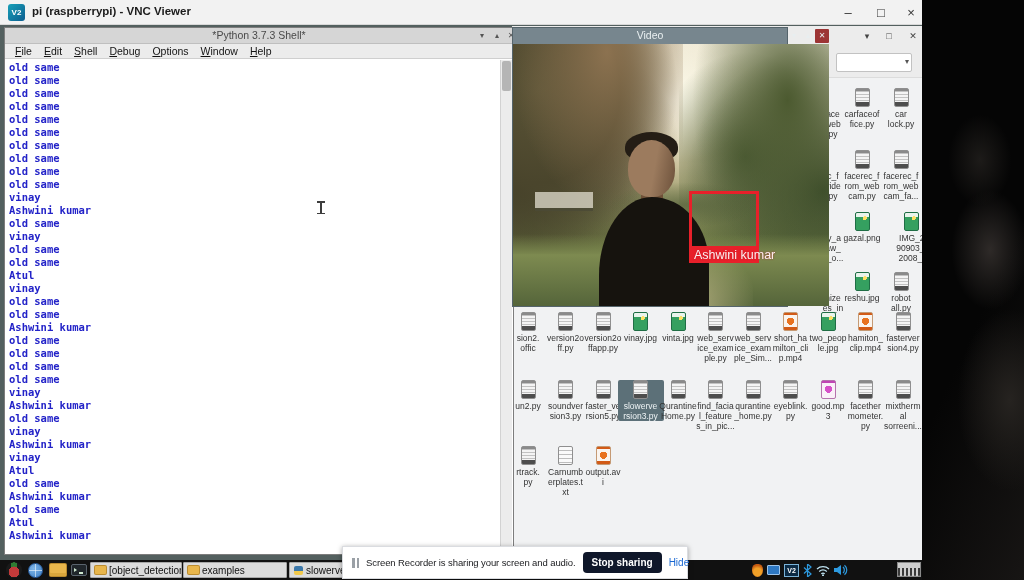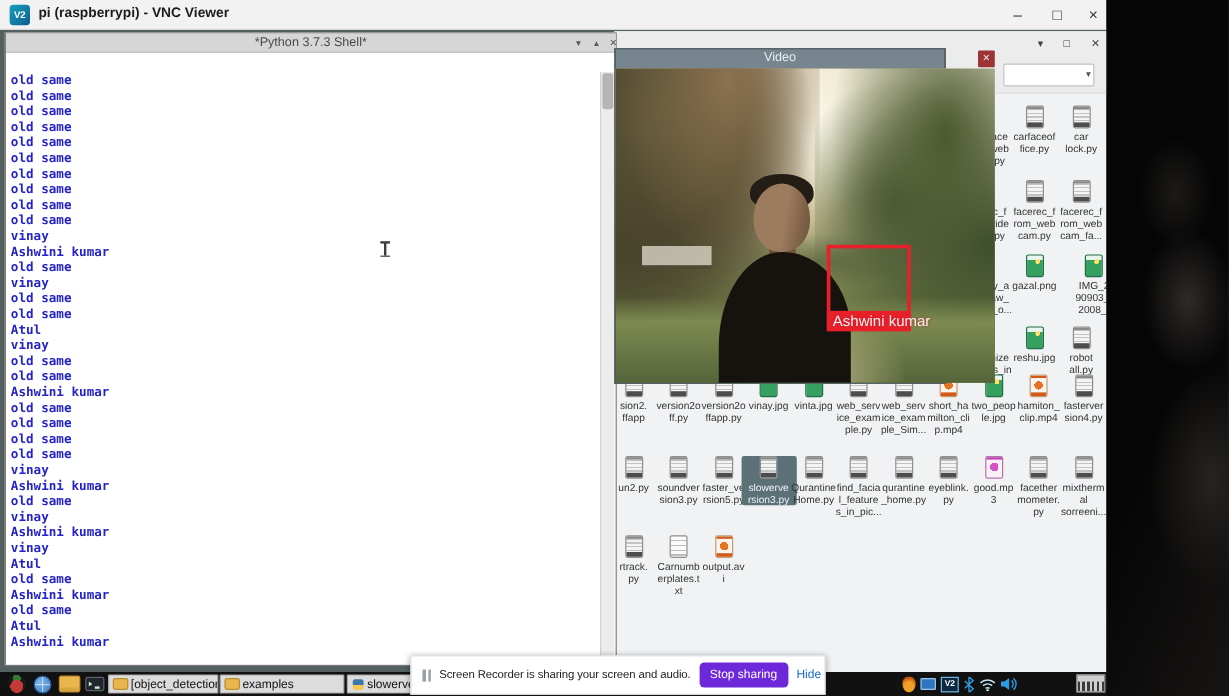--- a/index.html
+++ b/index.html
@@ -58,21 +58,21 @@
   .sline { height:13px; line-height:13px; white-space:pre; }
   #shell-scroll { position:absolute; right:1px; top:32px; width:12px; height:494px; background:#ececec; border-left:1px solid #d2d2d2; }
   #shell-thumb { position:absolute; left:1px; top:1px; width:9px; height:30px; background:#b5b5b5; border-radius:2px; }
   #ibeam { position:absolute; left:317px; top:201px; width:8px; height:13px; z-index:4; }
   #ibeam div { position:absolute; background:#3d3d3d; }
   #ibeam .stem { left:3px; top:1px; width:1.5px; height:11px; }
   #ibeam .cap1 { left:0; top:0; width:8px; height:1.5px; }
   #ibeam .cap2 { left:0; bottom:0; width:8px; height:1.5px; }
 
   
-  #video-win { position:absolute; left:512px; top:27px; width:276px; height:280px; border:1px solid #55646b; z-index:3; background:#222;margin-top:13px; }
+  #video-win { position:absolute; left:512px; top:27px; width:276px; height:280px; border:1px solid #55646b; z-index:3; background:#222; }
   #video-titlebar { position:absolute; left:0; top:0; width:100%; height:16px; background:#77868e; }
   #video-title { display:block; text-align:center; font-size:10.5px; color:#e9eff1; line-height:15px; }
   .vd-ctl { position:absolute; top:1px; width:14px; height:14px; font-size:8px; color:#e8eef0; text-align:center; line-height:14px; }
   #vd-shade { left:274px; } #vd-unshade { left:288px; }
   #vd-close { left:302px; background:#9c3434; border-radius:1px; }
   #video-scene { position:absolute; left:0; top:16px; width:316px; height:262px; overflow:hidden;
      background:linear-gradient(180deg,#f0ead6 0%,#e8dfc2 30%,#cdc49f 46%,#a8a578 56%,#8a8f5c 66%,#6f7b44 78%,#5a6a3a 100%); }
   .sun { position:absolute; left:80px; top:-10px; width:160px; height:130px; background:radial-gradient(ellipse,rgba(255,253,240,0.95) 0%,rgba(255,253,240,0) 70%); }
   .trees-left { position:absolute; left:-30px; top:-25px; width:200px; height:235px;
      background:radial-gradient(ellipse at 62% 14%,#8c7250 0%,rgba(140,114,80,0) 55%),
@@ -117,21 +117,21 @@
   .tr-blue { width:13px; height:10px; background:#2d77c2; border:1px solid #9cc3ea; border-radius:1px; }
   .tr-vnc { width:15px; height:13px; background:#0b2a44; border:1px solid #79b2d8; color:#fff; font-size:7px; font-weight:bold; text-align:center; line-height:12px; }
   #cpu-widget { position:absolute; left:897px; top:562px; width:24px; height:15px; background:#cfcfcf; border:1px solid #8a8a8a; z-index:5;
      background-image:repeating-linear-gradient(90deg,#3a3a3a 0 2px,#cfcfcf 2px 4px); background-size:100% 60%; background-position:bottom; background-repeat:no-repeat; }
 
   
   #recorder { position:absolute; left:342px; top:546px; width:346px; height:33px; background:#fff; border:1px solid #dadce0; box-shadow:0 1px 5px rgba(0,0,0,0.35); z-index:6; display:flex; align-items:center; gap:7px; padding:0 9px; }
   #rec-pause { display:flex; gap:2px; flex:none; }
   #rec-pause div { width:2.5px; height:10px; background:#9aa0a6; }
   #rec-msg { font-size:9.5px; color:#202124; white-space:nowrap; letter-spacing:-0.1px; }
-  #rec-stop { background:#6d28d9; color:#fff; font-size:10px; font-weight:normal; border:none; border-radius:4px; padding:5px 9px; white-space:nowrap; flex:none; }
+  #rec-stop { background:#0f172a; color:#fff; font-size:10px; font-weight:bold; border:none; border-radius:4px; padding:5px 9px; white-space:nowrap; flex:none; }
   #rec-hide { font-size:10px; color:#1967d2; white-space:nowrap; flex:none; }
 
   
   #cam-strip { position:absolute; left:922px; top:0; width:102px; height:580px; z-index:10;
      background:radial-gradient(ellipse 55px 85px at 68px 250px,#2e2a28 0%,rgba(20,18,16,0) 70%),
        radial-gradient(ellipse 75px 130px at 88px 400px,#262320 0%,rgba(0,0,0,0) 70%),
        radial-gradient(ellipse 45px 65px at 58px 160px,#1d1b19 0%,rgba(0,0,0,0) 70%),
        linear-gradient(115deg,rgba(0,0,0,0) 55%,#171514 100%),#050505; }
 </style>
 </head>
@@ -221,21 +221,21 @@
         <div class="fitem" style="left: 366px; top: 246px;">
           <div class="fi-icon t-py"></div>
           <div class="fi-label">robot
 all.py</div>
         </div>
       </div>
     <div id="fm-main-grid">
         <div class="fitem" style="left: -7px; top: 286px;">
           <div class="fi-icon t-py"></div>
           <div class="fi-label">sion2.
-ffapp</div>
+offic</div>
         </div>
         <div class="fitem" style="left: 30.5px; top: 286px;">
           <div class="fi-icon t-py"></div>
           <div class="fi-label">version2o
 ff.py</div>
         </div>
         <div class="fitem" style="left: 68px; top: 286px;">
           <div class="fi-icon t-py"></div>
           <div class="fi-label">version2o
 ffapp.py</div>
@@ -357,20 +357,29 @@
       </div>
   </div>
 
   <div id="shell">
     <div id="shell-titlebar">
       <span id="shell-title">*Python 3.7.3 Shell*</span>
       <span id="sh-shade" class="sh-ctl">▾</span>
       <span id="sh-unshade" class="sh-ctl">▴</span>
       <span id="sh-close" class="sh-ctl">✕</span>
     </div>
+    <div id="shell-menubar">
+        <span class="menu-item"><u>F</u>ile</span>
+        <span class="menu-item"><u>E</u>dit</span>
+        <span class="menu-item"><u>S</u>hell</span>
+        <span class="menu-item"><u>D</u>ebug</span>
+        <span class="menu-item"><u>O</u>ptions</span>
+        <span class="menu-item"><u>W</u>indow</span>
+        <span class="menu-item"><u>H</u>elp</span>
+      </div>
     <div id="shell-lines">
         <div class="sline">old same</div>
         <div class="sline">old same</div>
         <div class="sline">old same</div>
         <div class="sline">old same</div>
         <div class="sline">old same</div>
         <div class="sline">old same</div>
         <div class="sline">old same</div>
         <div class="sline">old same</div>
         <div class="sline">old same</div>

